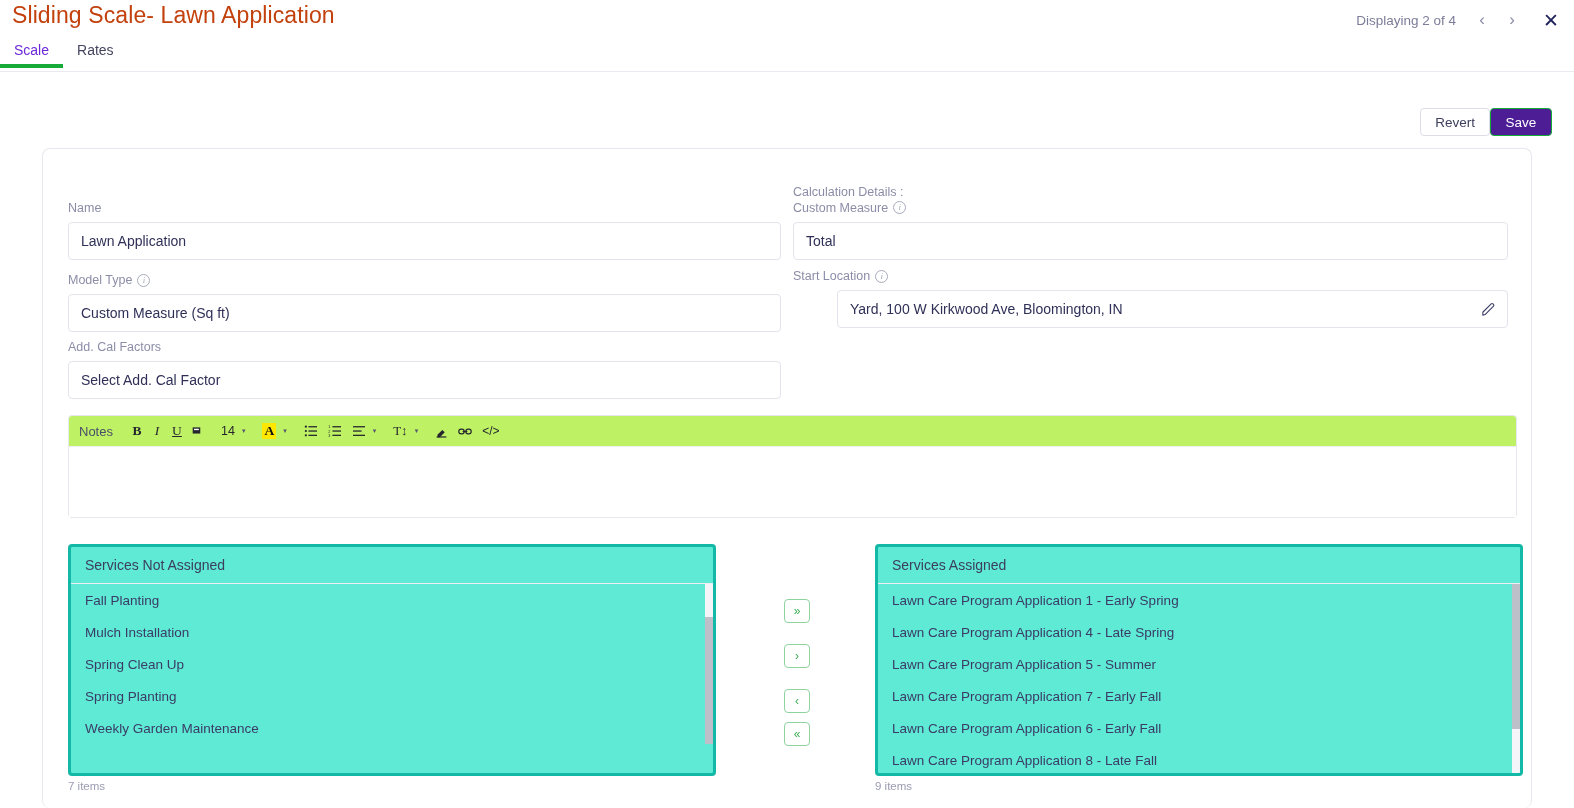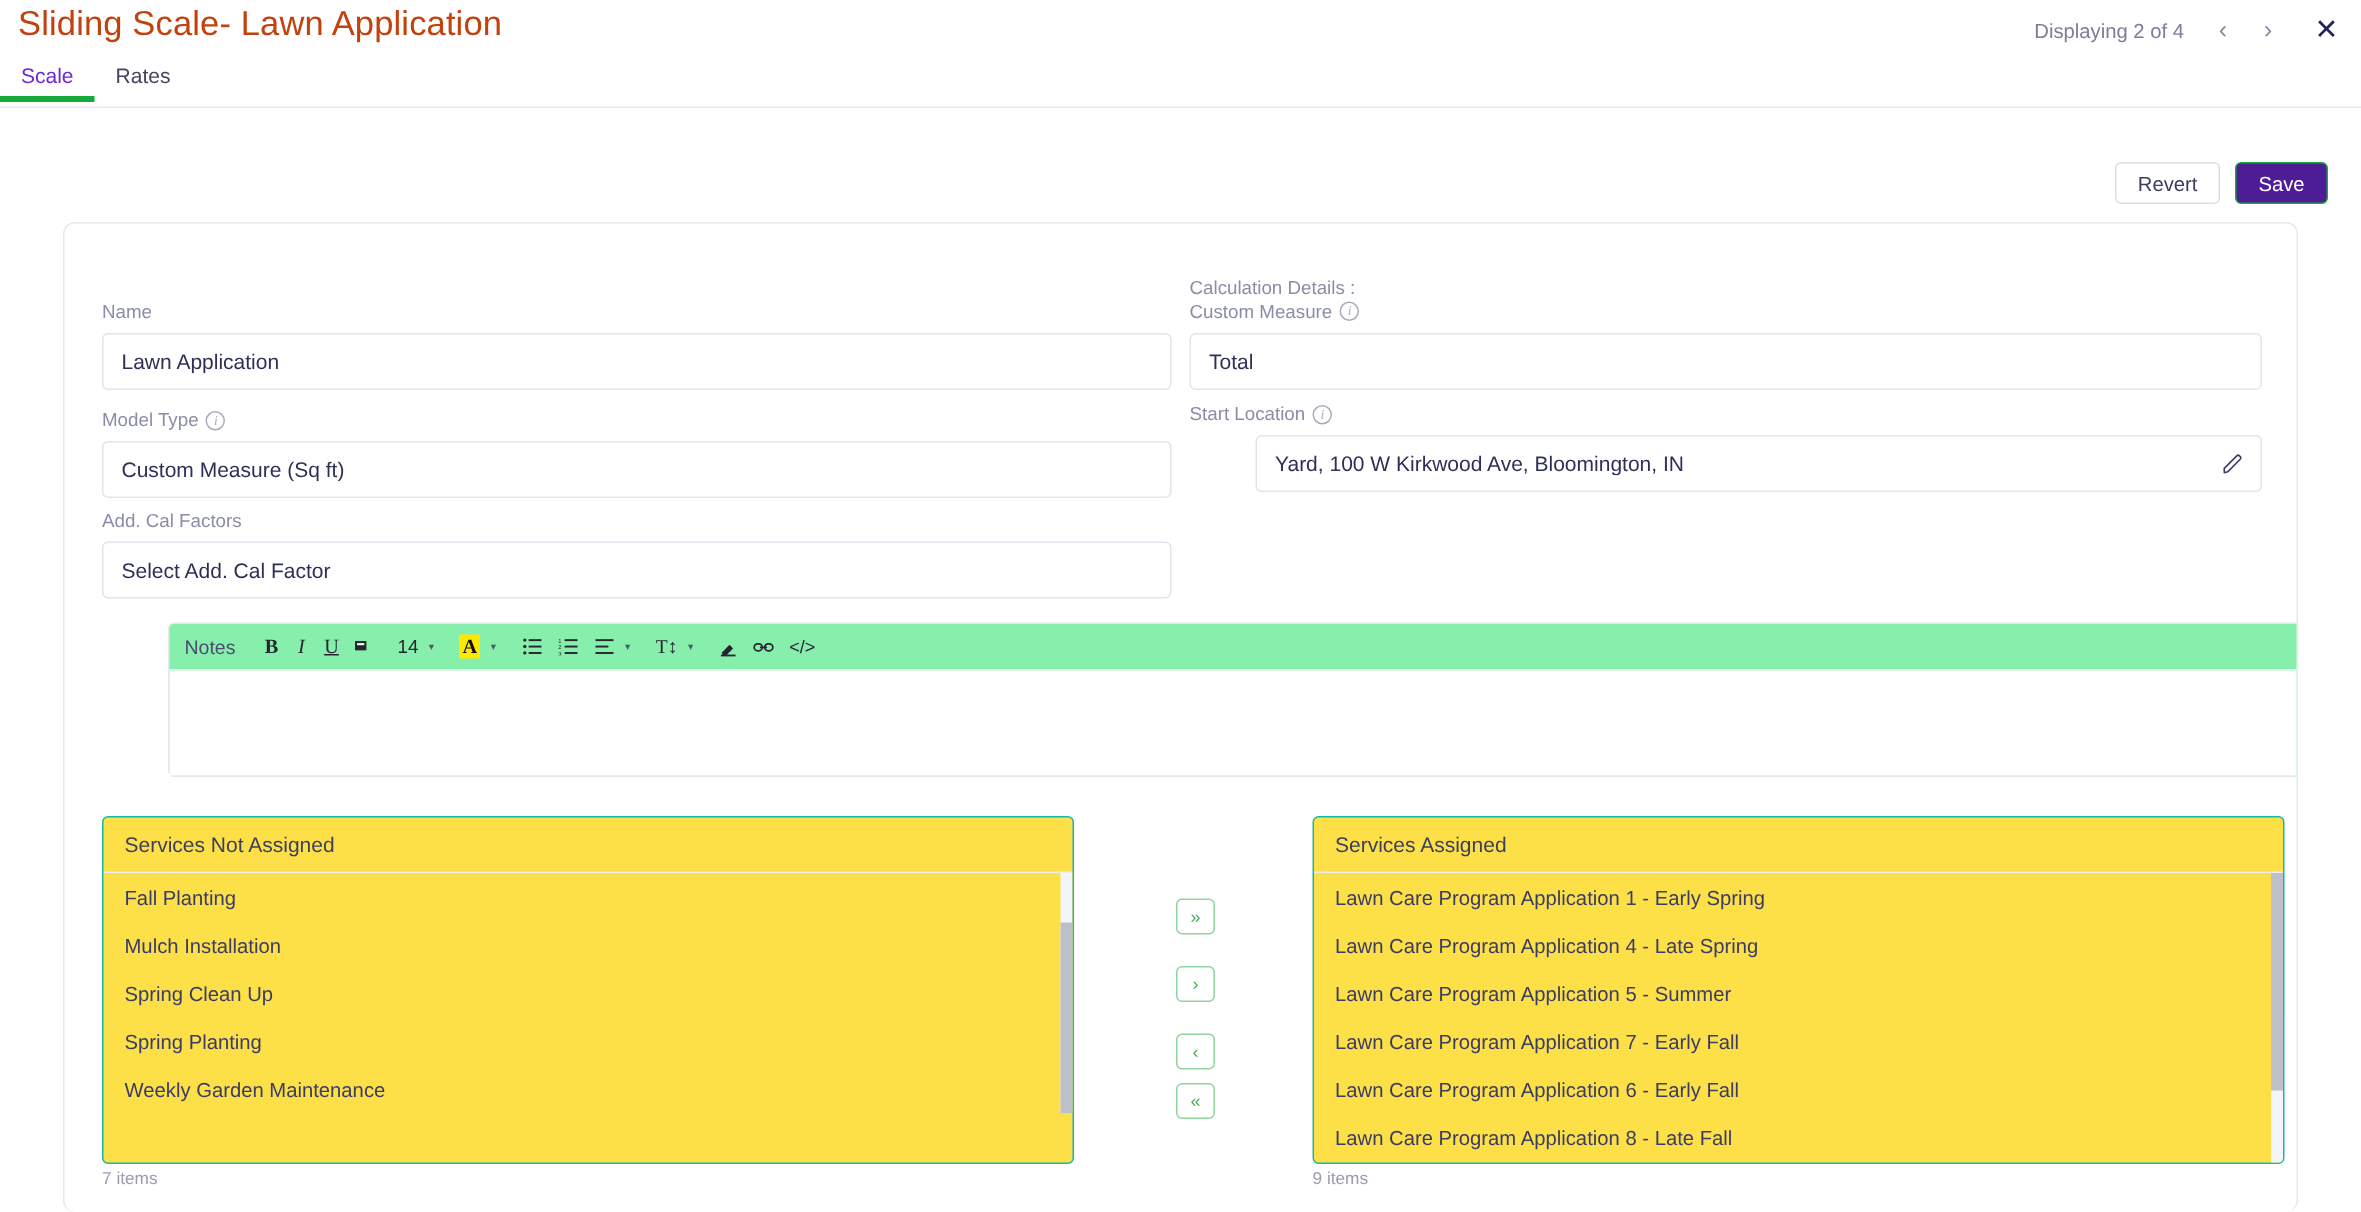--- a/index.html
+++ b/index.html
@@ -83,21 +83,20 @@
     left: 0; right: 0; bottom: -1px;
     height: 4px;
     background: #16ab39;
   }
 
   
   .actions {
     position: absolute;
     right: 22px; top: 108px;
     display: flex;
-    gap: 10px;
   }
   .btn {
     height: 28px;
     min-width: 62px;
     padding: 0 14px;
     border-radius: 4px;
     font-size: 13.5px;
     cursor: pointer;
     font-family: "Liberation Sans", sans-serif;
   }
@@ -186,22 +185,21 @@
 
   .fb { margin-bottom: 0; }
 
   
   .editor {
     position: absolute;
     left: 25px; top: 266px;
     width: 1449px;
     border: 1px solid #e7e8ee;
     border-radius: 4px;
-    background: #86efac;
-    margin-left: 44px;
+    background: #bef264;
   }
   .editor-toolbar {
     height: 31px;
     border-bottom: 1px solid #eceef3;
     display: flex;
     align-items: center;
     padding: 0 10px;
     gap: 0px;
   }
   .tb-label {
@@ -250,23 +248,23 @@
     position: absolute;
     left: 25px; top: 395px;
     width: 1455px;
     height: 250px;
   }
   .list-panel {
     position: absolute;
     top: 0;
     width: 648px;
     height: 232px;
-    border: 1px solid #14b8a6;
+    border: 3px solid #14b8a6;
     border-radius: 4px;
-    background: #fde047;
+    background: #5eead4;
     overflow: hidden;
   }
   .list-panel.left  { left: 0; }
   .list-panel.right { left: 807px; }
 
   .list-header {
     height: 37px;
     display: flex;
     align-items: center;
     padding: 0 14px;

